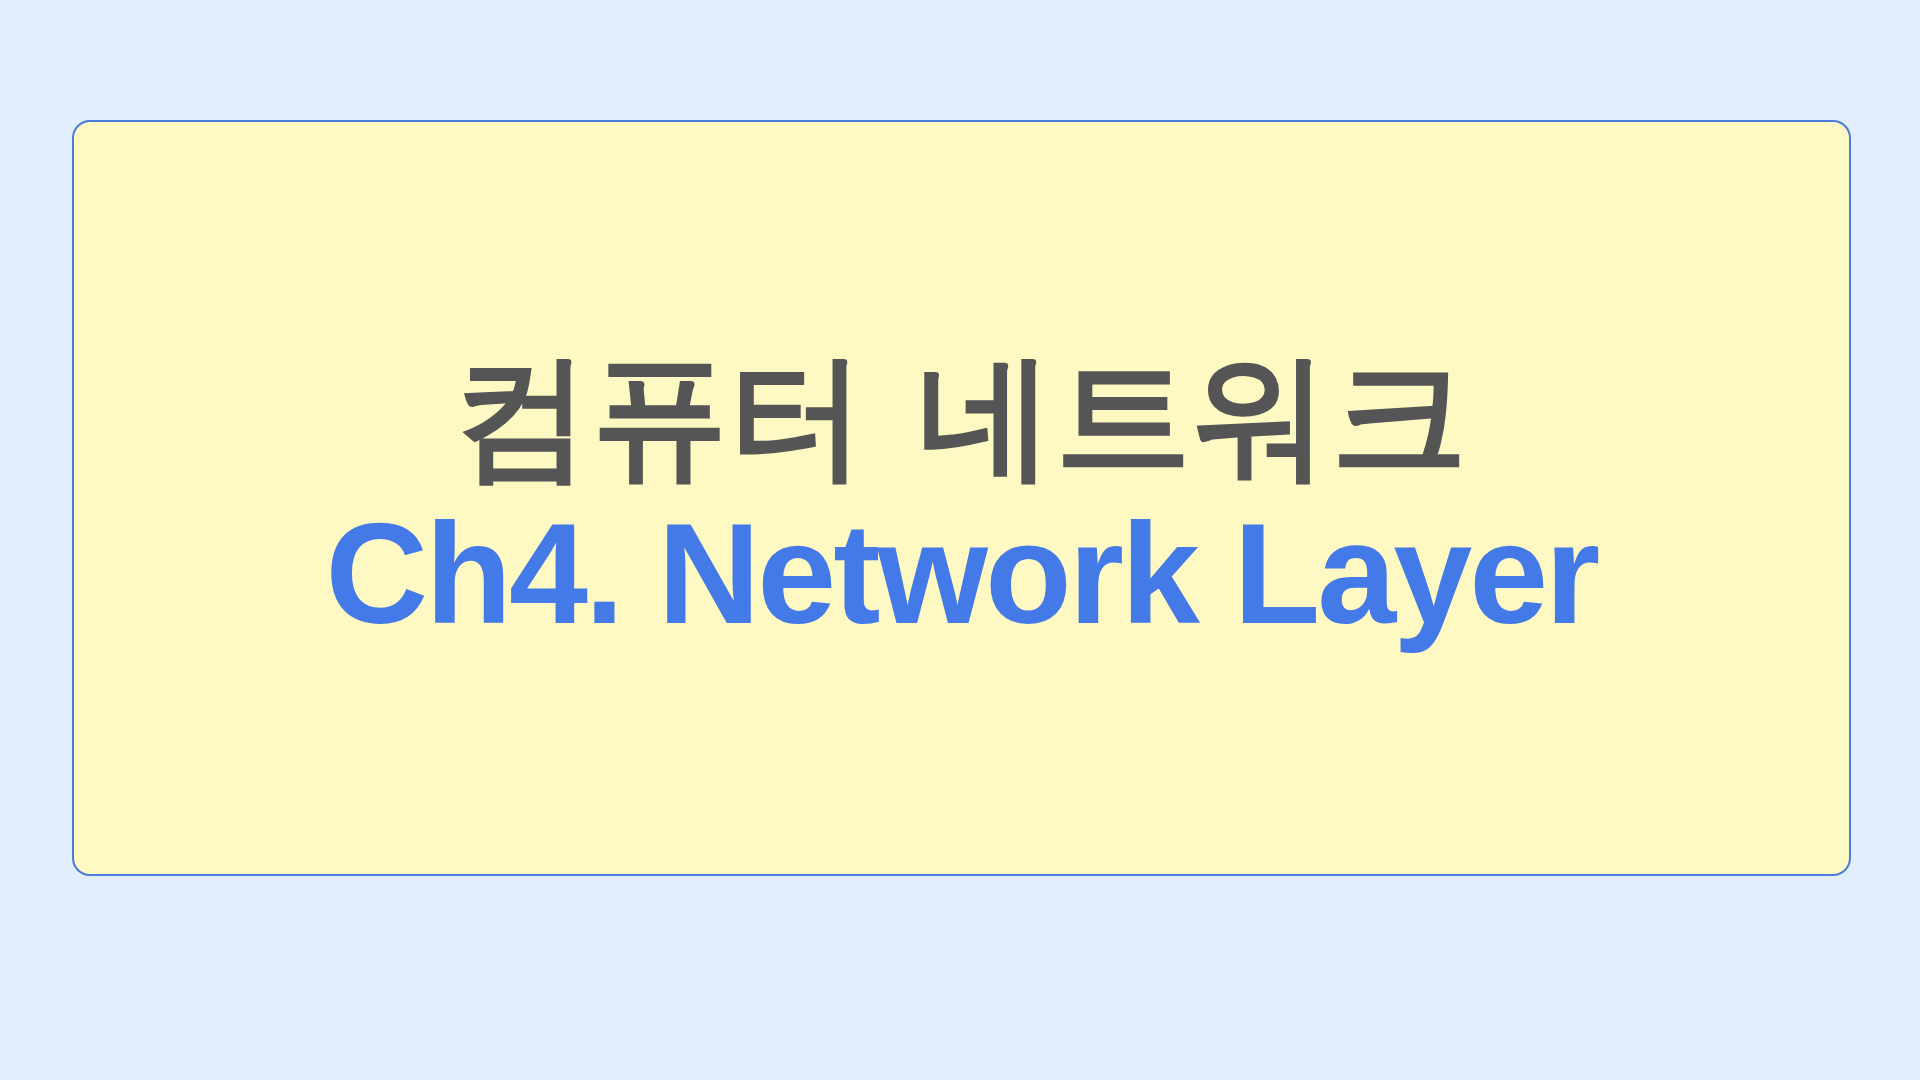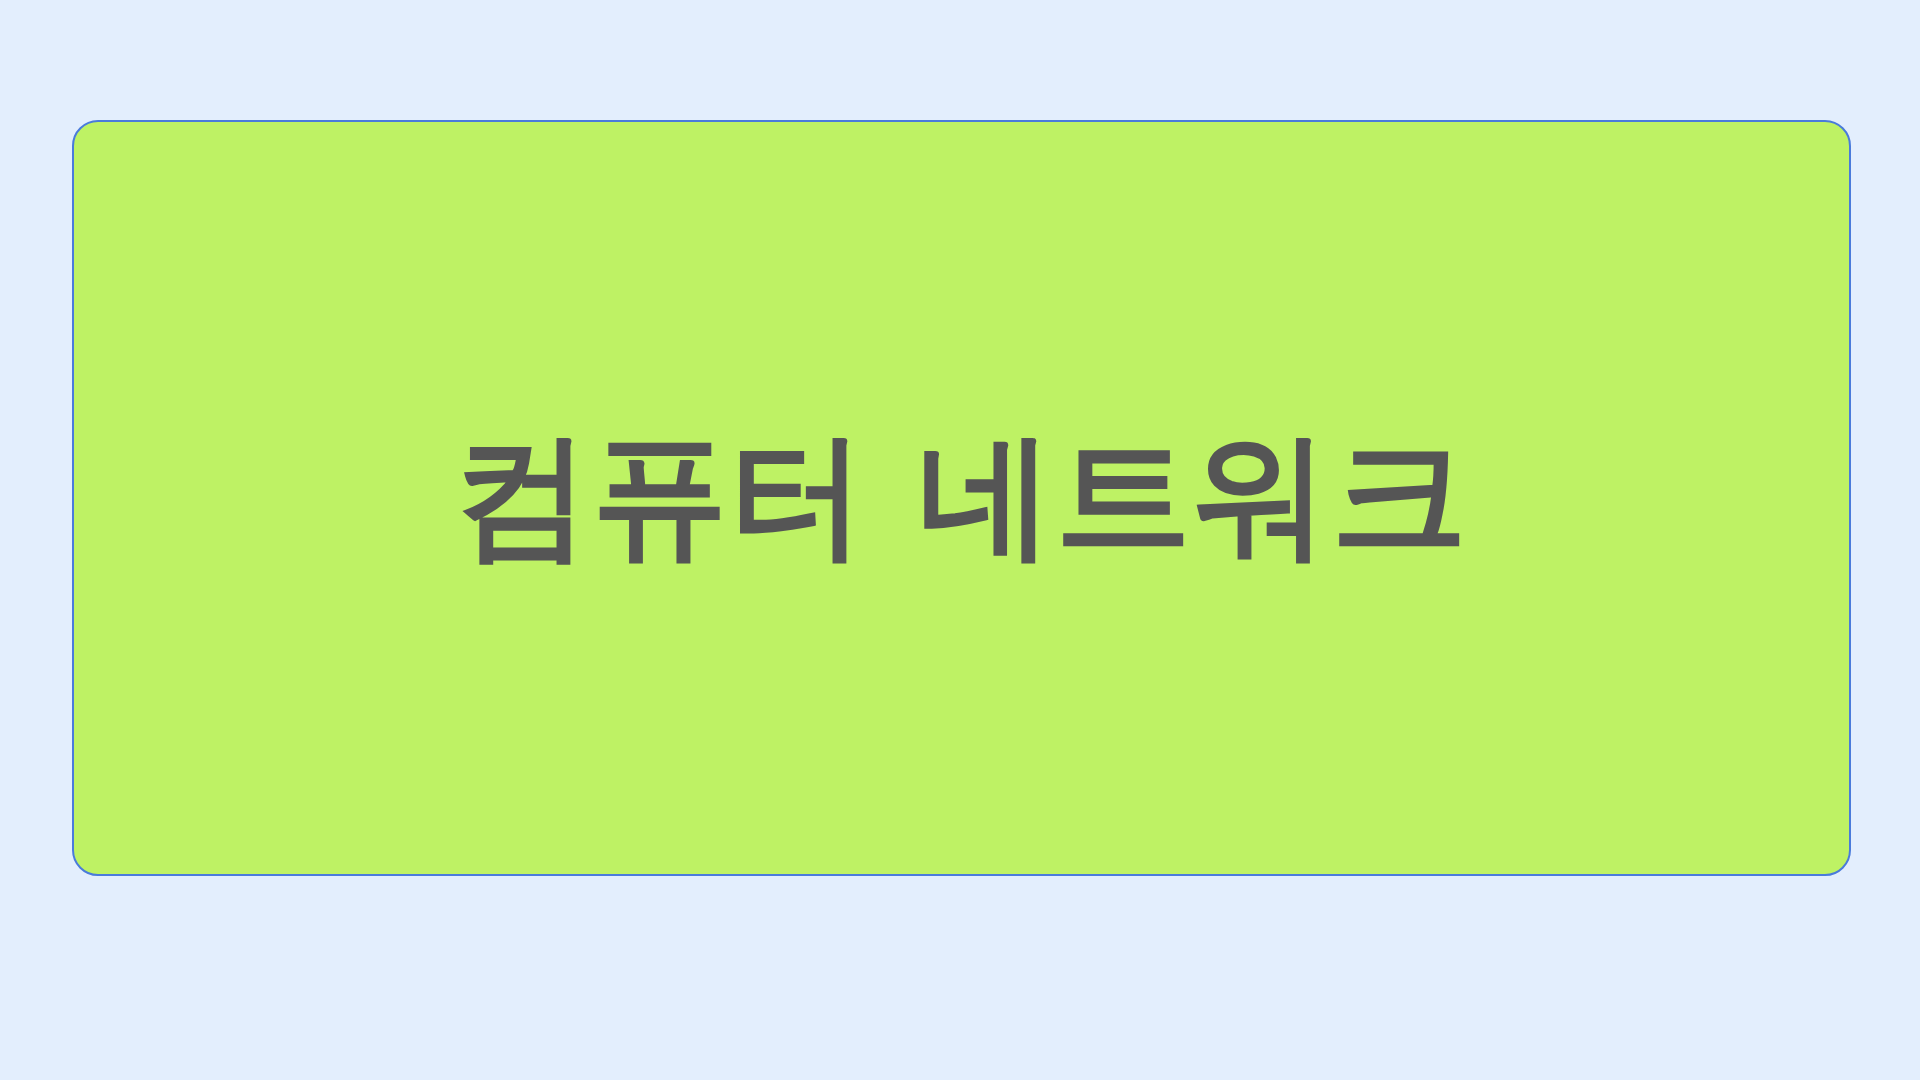--- a/index.html
+++ b/index.html
@@ -13,23 +13,23 @@
       background: #E3EEFD;
       position: relative;
       font-family: "Liberation Sans", "DejaVu Sans", sans-serif;
     }
     .card {
       position: absolute;
       left: 72px;
       top: 120px;
       width: 1775px;
       height: 752px;
-      background: #bef264;
+      background: #fef9c3;
       border: 2px solid #4A7BDB;
-      border-radius: 26px;
+      border-radius: 18px;
       box-sizing: content-box;
     }
     .title-block {
       position: absolute;
       left: 0;
       right: 0;
       top: 0;
       bottom: 0;
       display: flex;
       flex-direction: column;
@@ -54,14 +54,15 @@
       font-size: 142px;
       letter-spacing: -3px;
     }
   </style>
 </head>
 <body>
 
 <div class="card">
   <div class="title-block">
     <div class="line line-ko">컴퓨터 네트워크</div>
+    <div class="line line-en">Ch4. Network Layer</div>
   </div>
 </div>
 
 </body></html>

